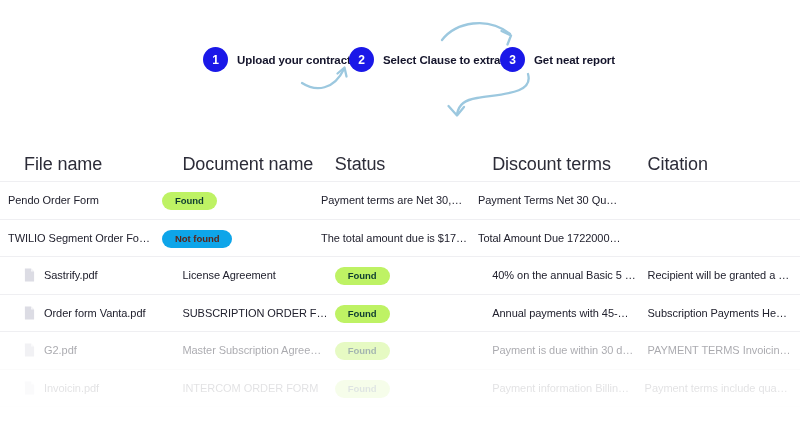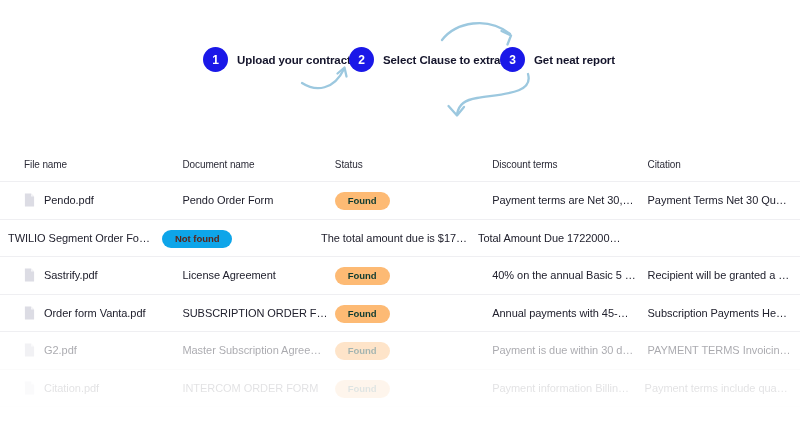--- a/index.html
+++ b/index.html
@@ -88,21 +88,21 @@
     overflow: hidden;
     white-space: nowrap;
   }
   .col-file      { width: 176px; padding-left: 24px; display: flex; align-items: center; gap: 9px; }
   .col-doc       { width: 154px; margin-left: 8px; }
   .col-status    { width: 159px; }
   .col-discount  { width: 157px; }
   .col-citation  { width: 154px; }
 
   .th {
-    font-size: 10px;
+    font-size: 18px;
     color: #2C2C38;
     letter-spacing: -0.1px;
   }
   .td {
     font-size: 11px;
     color: #21212E;
     letter-spacing: -0.05px;
   }
 
   .file-icon {
@@ -117,21 +117,21 @@
     align-items: center;
     justify-content: center;
     height: 18px;
     padding: 0 13px;
     border-radius: 9px;
     font-size: 9.5px;
     font-weight: bold;
     letter-spacing: -0.05px;
     line-height: 1;
   }
-  .badge-found    { background: #fdba74; color: #0E3B31; }
+  .badge-found    { background: #bef264; color: #0E3B31; }
   .badge-notfound { background: #0ea5e9; color: #5B2418; }
 
   
   .row.fade-1 { opacity: 0.38; border-bottom-color: #F5F5F7; }
   .row.fade-2 { opacity: 0.13; border-bottom-color: #FAFAFB; }
 </style>
 </head>
 <body>
 
 <div id="steps-band">
@@ -172,27 +172,20 @@
   <div class="row" id="table-header">
     <div class="cell col-file th">File name</div>
     <div class="cell col-doc th">Document name</div>
     <div class="cell col-status th">Status</div>
     <div class="cell col-discount th">Discount terms</div>
     <div class="cell col-citation th">Citation</div>
   </div>
 
   <div id="table-body">
   <div class="row">
-    <div class="cell col-file">
-      <svg class="file-icon" viewBox="0 0 11 14">
-        <path d="M0.9 0.5 H7.0 L10.1 3.4 V13.5 H0.9 Z" fill="#DCDCE4"></path>
-        <path d="M7.0 0.5 L10.1 3.4 H7.0 Z" fill="#F4F4F7"></path>
-      </svg>
-      <span class="td">Pendo.pdf</span>
-    </div>
     <div class="cell col-doc td">Pendo Order Form</div>
     <div class="cell col-status">
       <span class="badge badge-found">Found</span>
     </div>
     <div class="cell col-discount td">Payment terms are Net 30,…</div>
     <div class="cell col-citation td">Payment Terms Net 30 Qu…</div>
   </div>
 
   <div class="row">
     <div class="cell col-doc td">TWILIO Segment Order Fo…</div>
@@ -250,21 +243,21 @@
     <div class="cell col-discount td">Payment is due within 30 d…</div>
     <div class="cell col-citation td">PAYMENT TERMS Invoicin…</div>
   </div>
 
   <div class="row fade-2">
     <div class="cell col-file">
       <svg class="file-icon" viewBox="0 0 11 14">
         <path d="M0.9 0.5 H7.0 L10.1 3.4 V13.5 H0.9 Z" fill="#DCDCE4"></path>
         <path d="M7.0 0.5 L10.1 3.4 H7.0 Z" fill="#F4F4F7"></path>
       </svg>
-      <span class="td">Citation.pdf</span>
+      <span class="td">Invoicin.pdf</span>
     </div>
     <div class="cell col-doc td">INTERCOM ORDER FORM</div>
     <div class="cell col-status">
       <span class="badge badge-found">Found</span>
     </div>
     <div class="cell col-citation td">Payment information Billin…</div>
     <div class="cell col-discount td">Payment terms include qua…</div>
   </div>
 </div>
 </div>

